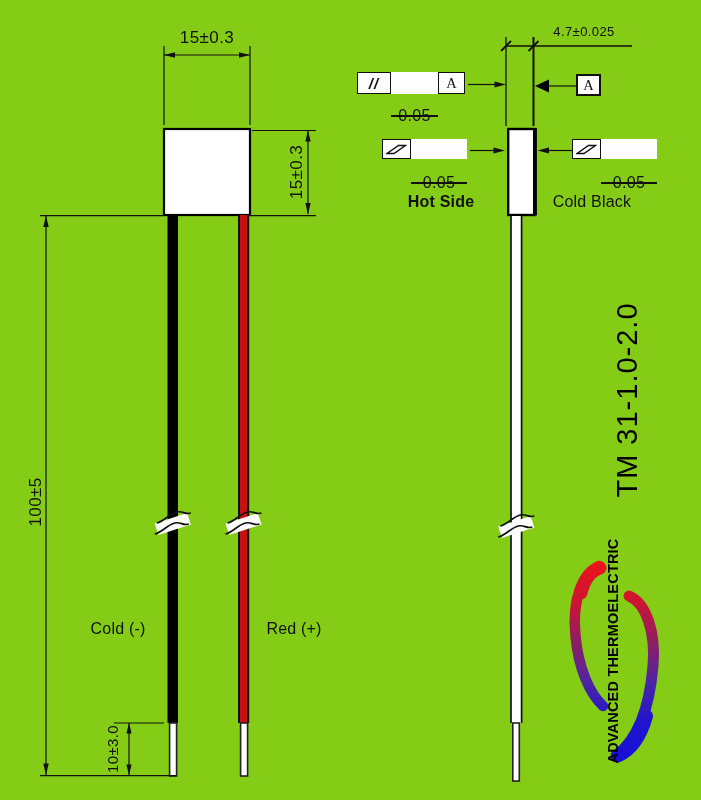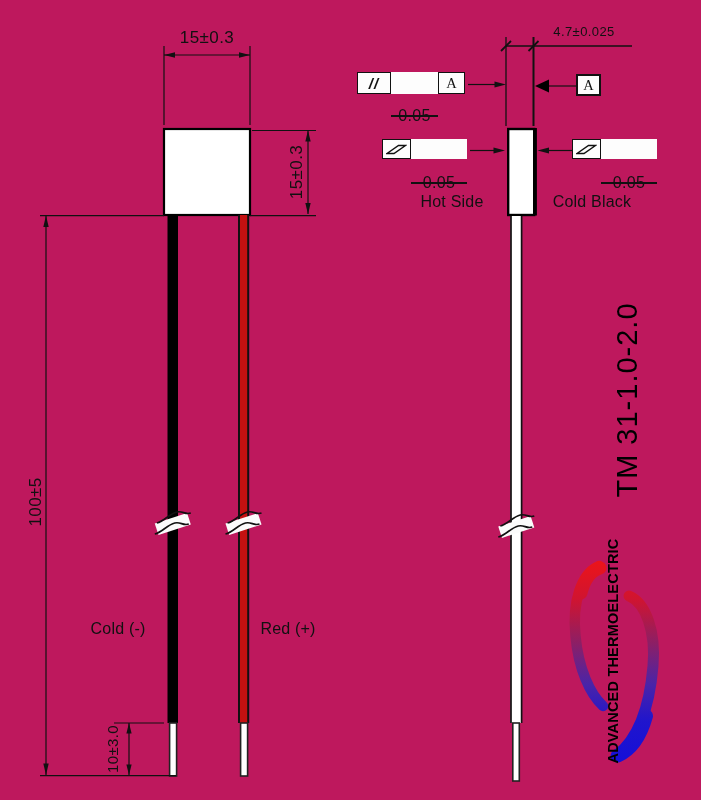--- a/index.html
+++ b/index.html
@@ -1,17 +1,17 @@
 <!DOCTYPE html>
 <html><head>
 <meta charset="utf-8">
 <style>
   html,body{margin:0;padding:0;}
   body{background:#ececec;font-family:"Liberation Sans",sans-serif;}
-  .canvas{position:relative;width:701px;height:800px;background:#be185d;overflow:hidden;}
+  .canvas{position:relative;width:701px;height:800px;background:#84cc16;overflow:hidden;}
   .canvas svg.drawing{position:absolute;left:0;top:0;}
   .lbl{position:absolute;color:#111;white-space:nowrap;letter-spacing:.4px;}
   .dim{font-size:17px;}
   .rot{transform:translate(-50%,-50%) rotate(-90deg);transform-origin:center center;}
   .ctr{transform:translate(-50%,-50%);}
   .side-lbl{font-size:16px;font-weight:500;letter-spacing:.2px;}
   .wire-lbl{font-size:16px;letter-spacing:.2px;}
   .fcf{position:absolute;display:flex;background:#fdfdfd;}
   .fcf .cell{border:1.8px solid #111;border-left-width:1px;display:flex;align-items:center;justify-content:center;background:#fdfdfd;}
   .fcf .cell:first-child{border-left-width:1.8px;}
@@ -130,27 +130,27 @@
   <div class="lbl dim ctr" style="left:207px;top:38px;">15±0.3</div>
 
   <div class="lbl dim rot" style="left:297px;top:172px;">15±0.3</div>
 
   <div class="lbl dim rot" style="left:36px;top:502px;">100±5</div>
 
   <div class="lbl rot" style="left:112px;top:749px;font-size:15px;">10±3.0</div>
 
   <div class="lbl dim ctr" style="left:584px;top:31px;font-size:13px;">4.7±0.025</div>
 
-  <div class="lbl side-lbl ctr" style="left:452px;top:202px;">Hot Side</div>
+  <div class="lbl side-lbl ctr" style="left:441px;top:202px;font-weight:bold;">Hot Side</div>
 
   <div class="lbl side-lbl ctr" style="left:592px;top:202px;">Cold Black</div>
 
   <div class="lbl wire-lbl ctr" style="left:118px;top:629px;">Cold (-)</div>
 
-  <div class="lbl wire-lbl ctr" style="left:288px;top:629px;">Red (+)</div>
+  <div class="lbl wire-lbl ctr" style="left:294px;top:629px;">Red (+)</div>
 
   <div class="lbl model rot" style="left:627px;top:400px;">TM 31-1.0-2.0</div>
 
   <div class="lbl brand rot" style="left:613px;top:651px;">ADVANCED THERMOELECTRIC</div>
 
   <div class="fcf" style="left:357px;top:72px;height:22px;">
     <div class="cell sym" style="width:32px;">//</div>
     <div class="cell tol" style="width:45px;">0.05</div>
     <div class="cell datum" style="width:25px;">A</div>
   </div>

